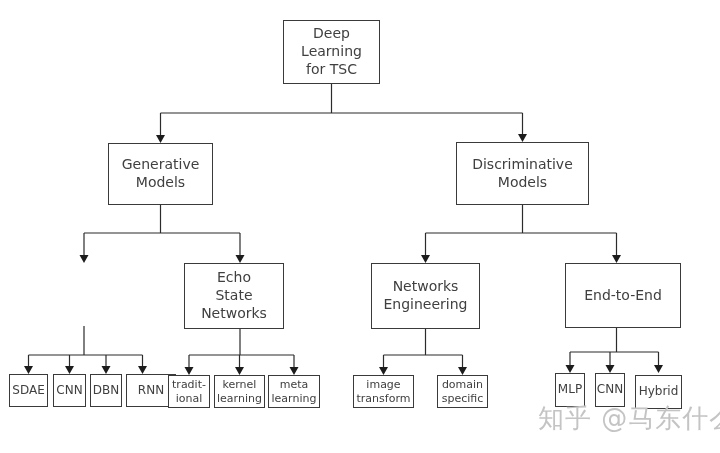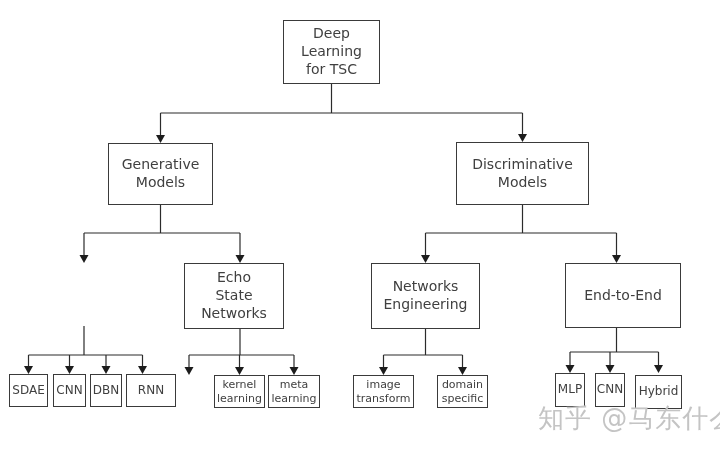--- a/index.html
+++ b/index.html
@@ -140,20 +140,22 @@
 Networks</div>
   <div class="node n-lg" style="left:371px;top:263px;width:109px;height:66px">Networks
 Engineering</div>
   <div class="node n-lg" style="left:565px;top:263px;width:116px;height:65px">End-to-End</div>
 
   <div class="node n-sm" style="left:9px;top:374px;width:39px;height:33px">SDAE</div>
   <div class="node n-sm" style="left:53px;top:374px;width:33px;height:33px">CNN</div>
   <div class="node n-sm" style="left:90px;top:374px;width:32px;height:33px">DBN</div>
   <div class="node n-sm" style="left:126px;top:374px;width:50px;height:33px">RNN</div>
 
+  <div class="node n-xs" style="left:168px;top:375px;width:42px;height:33px">tradit-
+ional</div>
   <div class="node n-xs" style="left:214px;top:375px;width:51px;height:33px">kernel
 learning</div>
   <div class="node n-xs" style="left:268px;top:375px;width:52px;height:33px">meta
 learning</div>
 
   <div class="node n-xs" style="left:353px;top:375px;width:61px;height:33px">image
 transform</div>
   <div class="node n-xs" style="left:437px;top:375px;width:51px;height:33px">domain
 specific</div>
 

